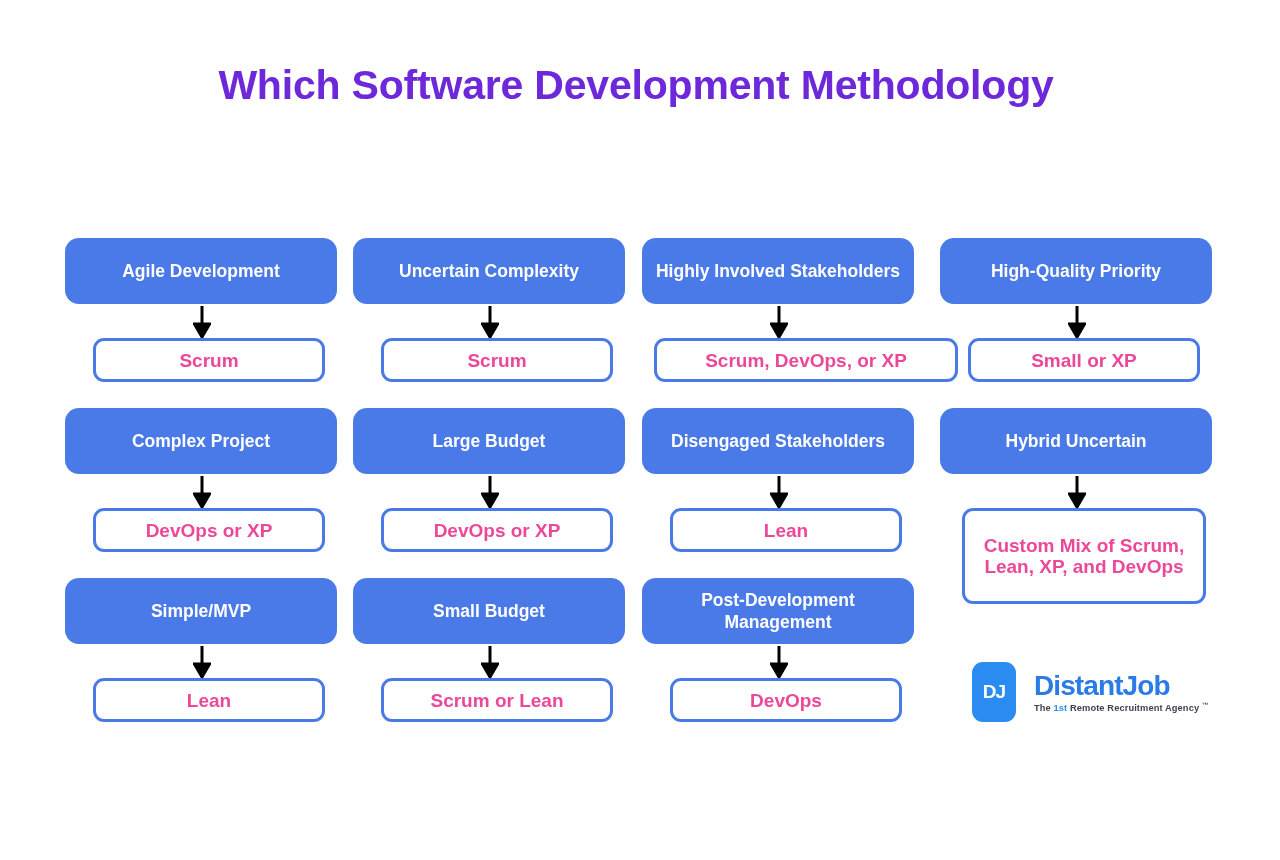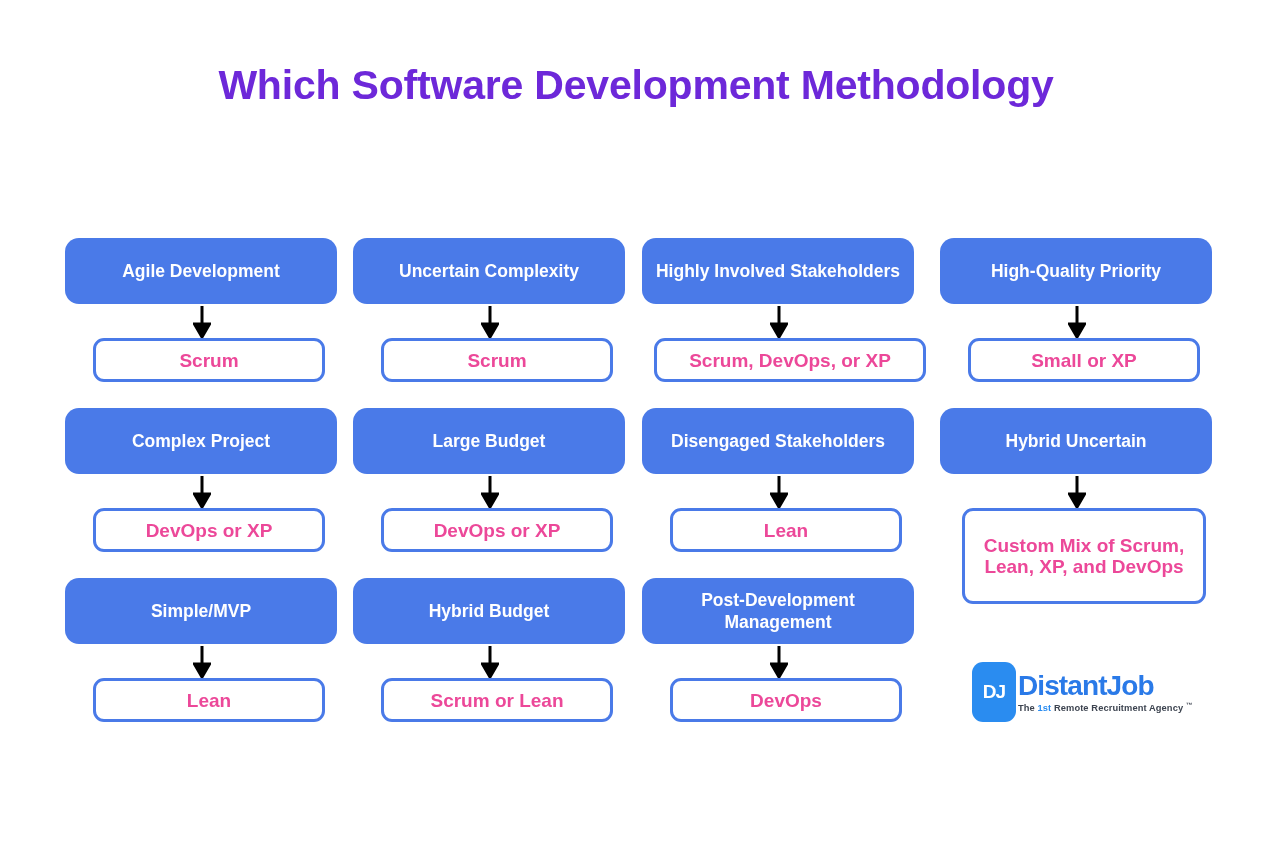--- a/index.html
+++ b/index.html
@@ -110,21 +110,21 @@
     display: flex;
     align-items: center;
     justify-content: center;
     text-align: center;
     padding: 0 8px;
     margin-left: 8px;
   }
   
   .outbox.wide {
     left: 12px;
-    width: 272px;
+    width: 304px;
   }
   
   .outbox.tall {
     left: 22px;
     width: 244px;
     height: 96px;
     top: 108px;
   }
 
   
@@ -145,21 +145,21 @@
     color: #ffffff;
     font-size: 19px;
     font-weight: bold;
     letter-spacing: -0.8px;
     display: flex;
     align-items: center;
     justify-content: center;
     flex: none;
   }
   #logo-text {
-    margin-left: 2px;
+    margin-left: 18px;
     display: flex;
     flex-direction: column;
     justify-content: center;
   }
   #logo-word {
     color: #2a7ae8;
     font-size: 28px;
     font-weight: bold;
     line-height: 29px;
     letter-spacing: -0.9px;
@@ -233,21 +233,21 @@
       <div class="headbox">Large Budget</div>
       <div class="arrow">
         <svg width="18" height="32" viewBox="0 0 18 32">
           <path d="M9 0 L9 20 M9 31 L1.5 18 L16.5 18 Z" stroke="#000000" stroke-width="3" fill="#000000"></path>
         </svg>
       </div>
       <div class="outbox">DevOps or XP</div>
     </div>
 
     <div class="pair r2">
-      <div class="headbox">Hybrid Budget</div>
+      <div class="headbox">Small Budget</div>
       <div class="arrow">
         <svg width="18" height="32" viewBox="0 0 18 32">
           <path d="M9 0 L9 20 M9 31 L1.5 18 L16.5 18 Z" stroke="#000000" stroke-width="3" fill="#000000"></path>
         </svg>
       </div>
       <div class="outbox">Scrum or Lean</div>
     </div>
   </div>
 
   <div class="column col-2">

